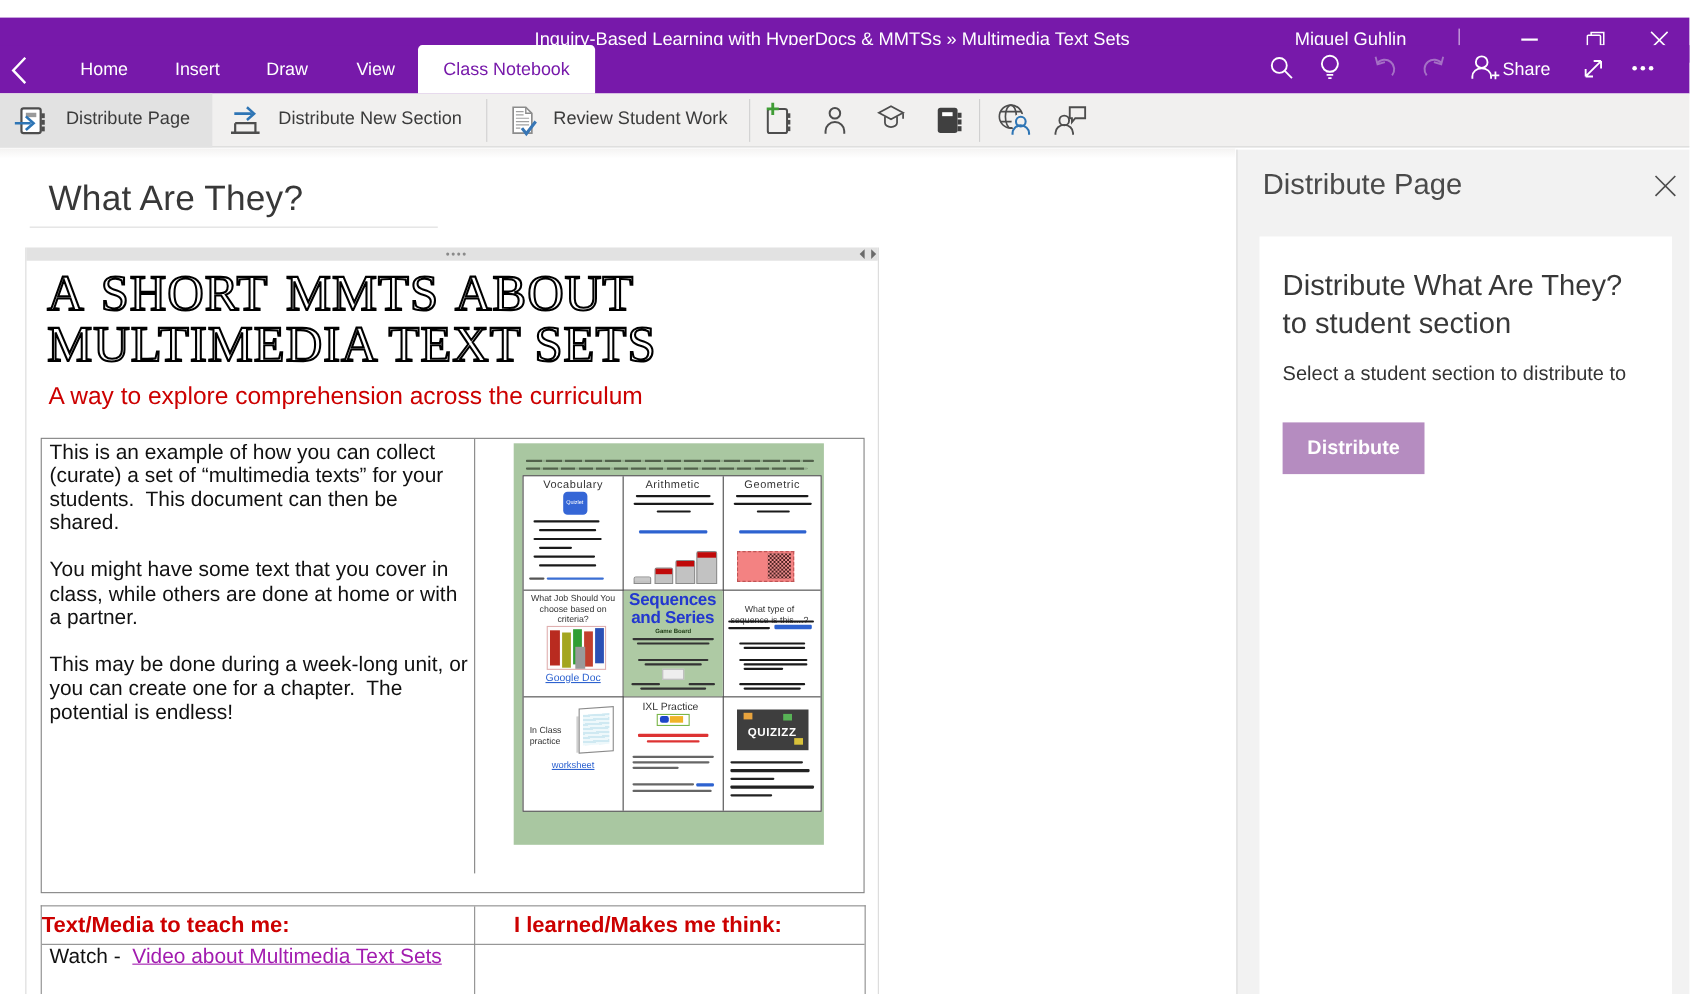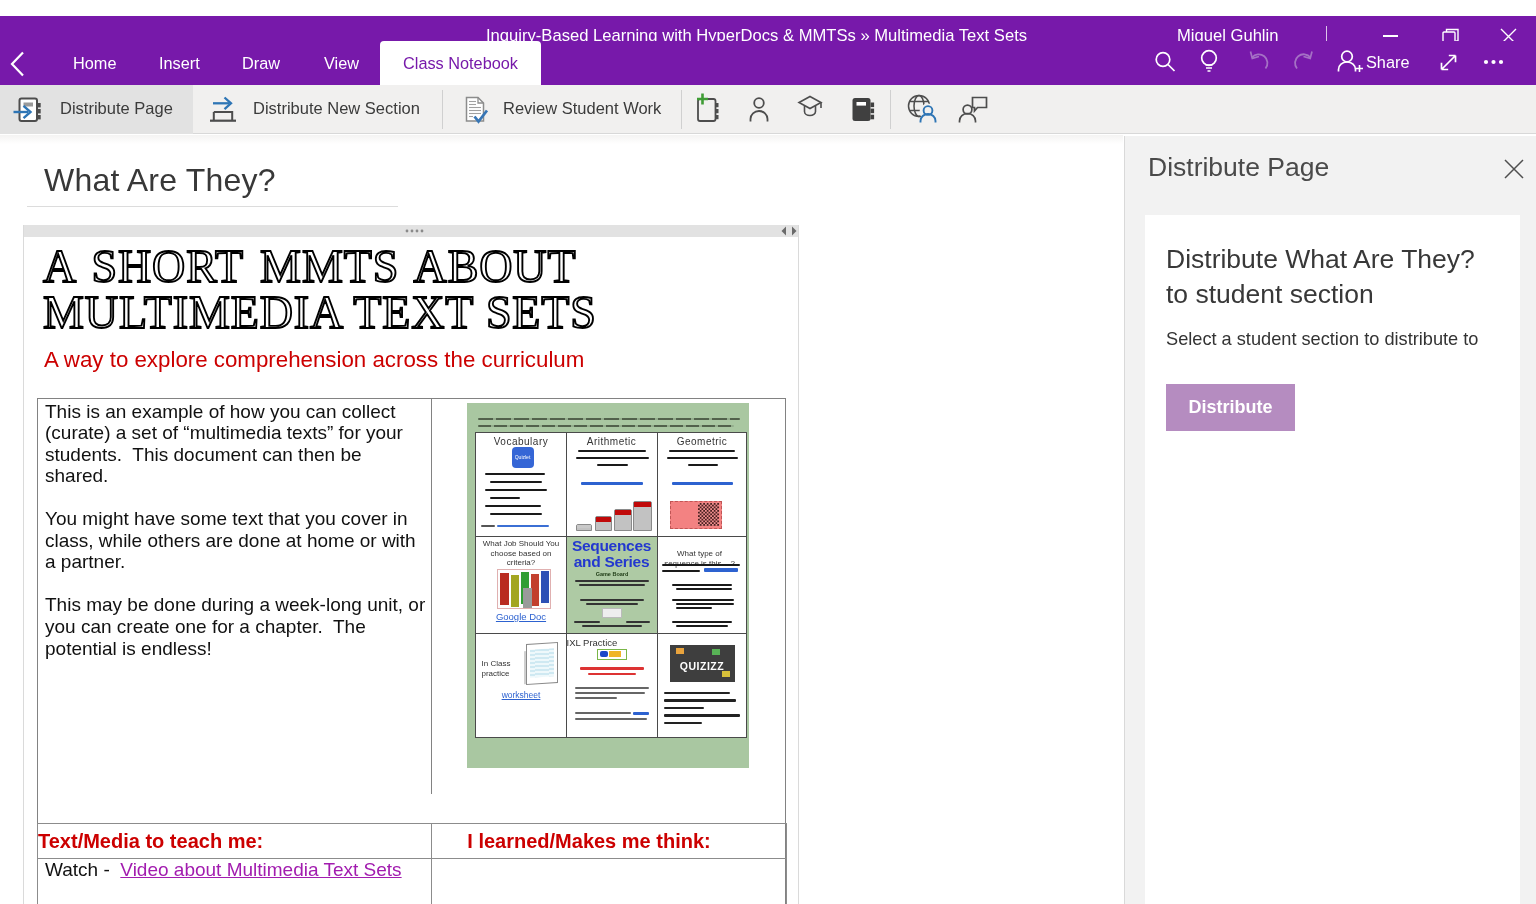--- a/index.html
+++ b/index.html
@@ -36,21 +36,21 @@
 #frame { position:absolute; left:23px; top:225px; width:776px; height:679px; border-left:1px solid #dadada; border-right:1px solid #dadada; background:#fff; }
 #frame-head { position:absolute; left:0; top:0; width:774px; height:12px; background:#e2e2e2; }
 #frame-dots { position:absolute; left:378px; top:4px; width:24px; height:4px; }
 #frame-arrows { position:absolute; right:3px; top:1px; }
 
 #doc-h1 { position:absolute; left:43px; top:244px; width:740px; font-family:"Liberation Serif", serif; font-size:46px; line-height:45.5px; letter-spacing:0.9px; color:#fff; -webkit-text-stroke:1.9px #000; }
 #doc-h1 .l1 { word-spacing:4.5px; }
 #doc-sub { position:absolute; left:44px; top:347px; font-size:22.3px; color:#cc0000; }
 
 
-#block { position:absolute; left:37px; top:398px; width:749px; height:507px; border:1px solid #828282; }
+#block { position:absolute; left:37px; top:398px; width:749px; height:414px; border:1px solid #828282; }
 #block-div { position:absolute; left:393px; top:0; width:1px; height:395px; background:#828282; }
 #block-text { position:absolute; left:7px; top:1.5px; width:384px; font-size:19px; line-height:21.55px; color:#111; }
 
 
 #poster { position:absolute; left:467px; top:403px; width:282px; height:365px; background:#a9c7a1; overflow:hidden; }
 #pgrid { position:absolute; left:7.5px; top:29px; width:272px; height:305.5px; background:#fff; border:1px solid #4a4a4a; }
 .pv { position:absolute; top:0; width:1px; height:100%; background:#4a4a4a; }
 .ph { position:absolute; left:0; height:1px; width:100%; background:#4a4a4a; }
 .bar { position:absolute; background:#1a1a1a; height:2px; border-radius:1px; }
 .phead { position:absolute; text-align:center; font-size:10px; color:#333; letter-spacing:0.5px; }
@@ -330,21 +330,21 @@
       <div class="bar" style="left:200px;top:170px;width:58px;height:2px"></div>
       <div class="bar" style="left:200px;top:174px;width:36px;height:2px"></div>
       <div class="bar" style="left:196px;top:188px;width:60px;height:2px"></div>
       <div class="bar" style="left:200px;top:192px;width:52px;height:2px"></div>
 
       <div class="phand" style="left:6px;top:226px;width:42px;text-align:left">In Class practice</div>
       <div style="position:absolute;left:50px;top:210px;width:32px;height:41px;background:#fff;border:1.5px solid #8a8a8a;transform:skewY(-4deg);box-shadow:-6px 3px 0 -4px #cfcfcf"></div>
       <div style="position:absolute;left:54px;top:216px;width:24px;height:28px;background:repeating-linear-gradient(#cfe9f2 0 2px,#eef8fb 2px 4px);transform:skewY(-4deg)"></div>
       <div class="plink" style="left:0px;top:257px;width:91px;font-size:8.5px">worksheet</div>
 
-      <div style="position:absolute;left:91px;top:204px;width:86px;font-size:9.5px;color:#333">IXL Practice</div>
+      <div style="position:absolute;left:91px;top:204px;width:86px;text-align:center;font-size:9.5px;color:#333">IXL Practice</div>
       <div style="position:absolute;left:121px;top:215.5px;width:30px;height:11px;background:#fff;border:1.5px solid #7ab648"></div>
       <div style="position:absolute;left:124px;top:218px;width:8px;height:6px;background:#1d46c8;border-radius:2px"></div>
       <div style="position:absolute;left:133px;top:218px;width:12px;height:6px;background:#f0b428"></div>
       <div class="bar" style="left:104px;top:234px;width:64px;height:2.5px;background:#d33"></div>
       <div class="bar" style="left:112px;top:239.5px;width:48px;height:2.5px;background:#d33"></div>
       <div class="bar" style="left:99px;top:254px;width:74px;height:2px;background:#666"></div>
       <div class="bar" style="left:99px;top:259px;width:70px;height:2px;background:#666"></div>
       <div class="bar" style="left:99px;top:264px;width:42px;height:2px;background:#666"></div>
       <div class="bar" style="left:99px;top:279px;width:56px;height:2px;background:#666"></div>
       <div class="bar" style="left:157px;top:278.5px;width:16px;height:3px;background:#2d62d0"></div>

